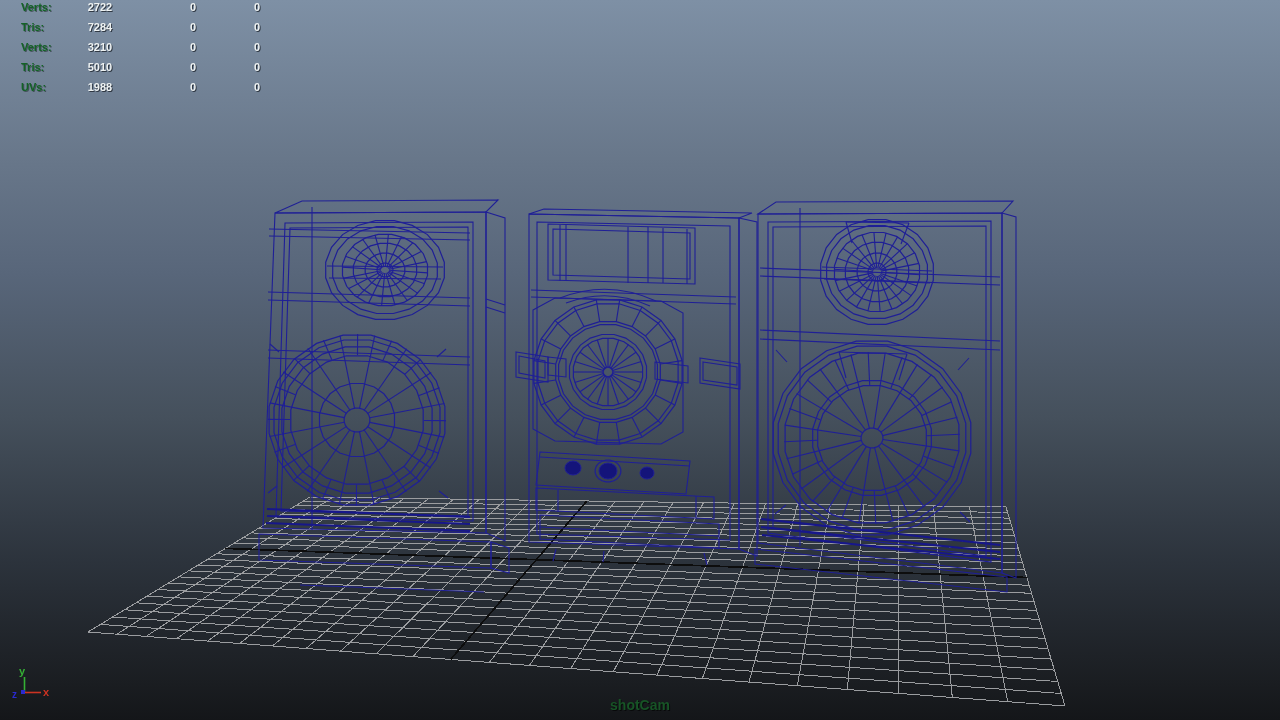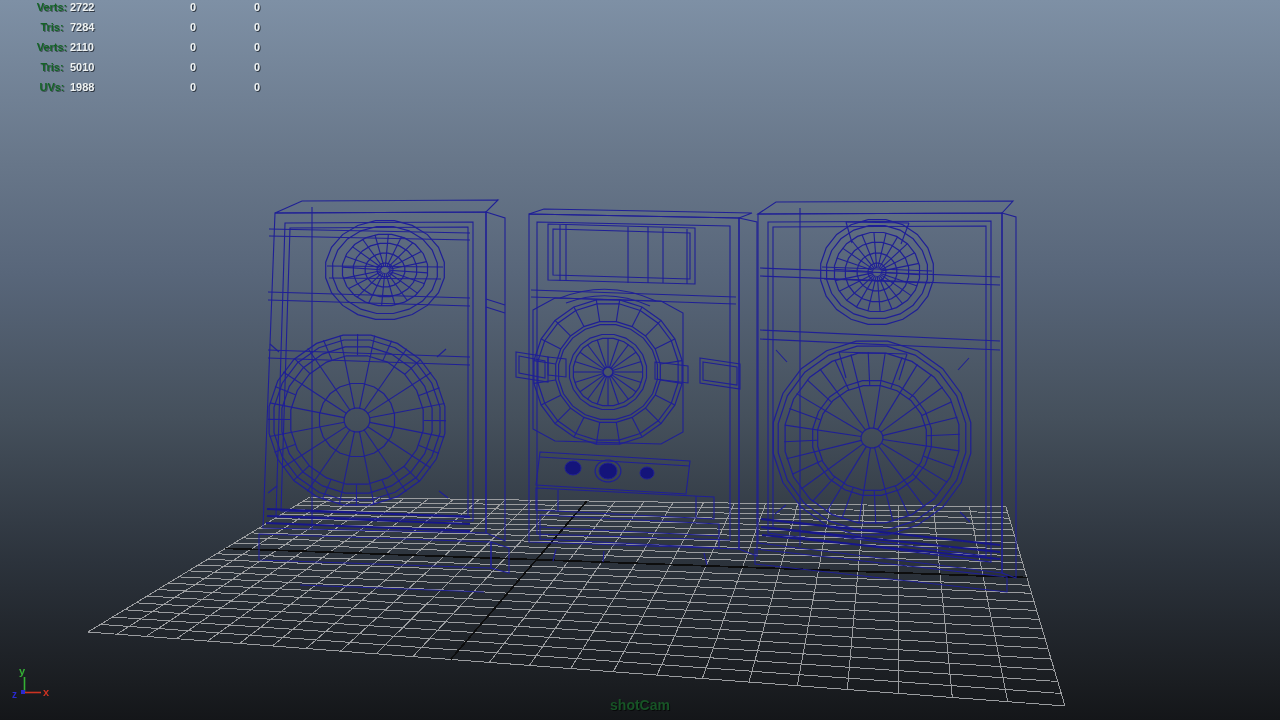--- a/index.html
+++ b/index.html
@@ -5,23 +5,23 @@
   html,body{margin:0;padding:0;background:#000;}
   #viewport{
     position:relative;width:1280px;height:720px;overflow:hidden;
     font-family:"Liberation Sans","DejaVu Sans",sans-serif;
     background:linear-gradient(180deg,#7e90a5 0%,#68778a 22%,#58667a 38%,#45505c 58%,#2c333c 78%,#1a1d21 95%,#141619 100%);
   }
   #scene{position:absolute;left:0;top:0;}
   
   #hud{position:absolute;left:0;top:1px;width:280px;}
   .hud-row{position:relative;height:20px;font-size:11px;font-weight:bold;line-height:13px;}
-  .hud-label{position:absolute;left:12px;width:80px;text-align:center;
+  .hud-label{position:absolute;left:21px;width:80px;text-align:left;
     text-shadow:1px 1px 0 rgba(30,40,40,.55);}
-  .hud-v1{position:absolute;left:70px;width:60px;text-align:left;}
+  .hud-v1{position:absolute;left:70px;width:60px;text-align:center;}
   .hud-v2{position:absolute;left:136px;width:60px;text-align:right;}
   .hud-v3{position:absolute;left:198px;width:62px;text-align:right;}
   .hud-val{color:#eef2f2;text-shadow:1px 1px 0 rgba(35,42,52,.85);}
   
   #camname{position:absolute;top:697px;left:50%;transform:translateX(-50%);
     font-size:14px;font-weight:bold;text-shadow:1px 1px 0 rgba(0,0,0,.6);}
   
   #gizmo{position:absolute;left:0;top:656px;}
 </style>
 </head>
@@ -361,21 +361,21 @@
         <span class="hud-v3 hud-val">0</span>
       </div>
       <div class="hud-row">
         <span class="hud-label" style="color: rgb(19, 99, 38);">Tris:</span>
         <span class="hud-v1 hud-val">7284</span>
         <span class="hud-v2 hud-val">0</span>
         <span class="hud-v3 hud-val">0</span>
       </div>
       <div class="hud-row">
         <span class="hud-label" style="color: rgb(19, 99, 38);">Verts:</span>
-        <span class="hud-v1 hud-val">2110</span>
+        <span class="hud-v1 hud-val">3210</span>
         <span class="hud-v2 hud-val">0</span>
         <span class="hud-v3 hud-val">0</span>
       </div>
       <div class="hud-row">
         <span class="hud-label" style="color: rgb(19, 99, 38);">Tris:</span>
         <span class="hud-v1 hud-val">5010</span>
         <span class="hud-v2 hud-val">0</span>
         <span class="hud-v3 hud-val">0</span>
       </div>
       <div class="hud-row">

